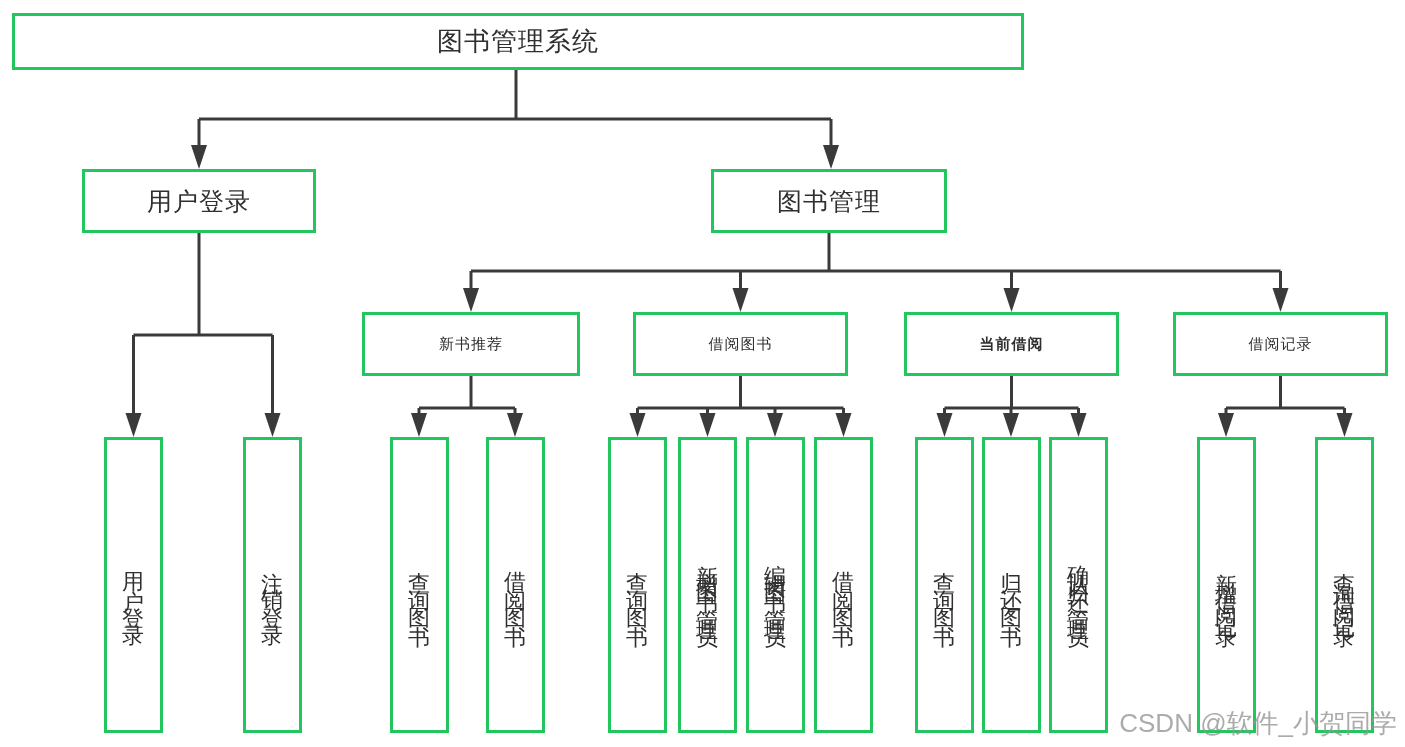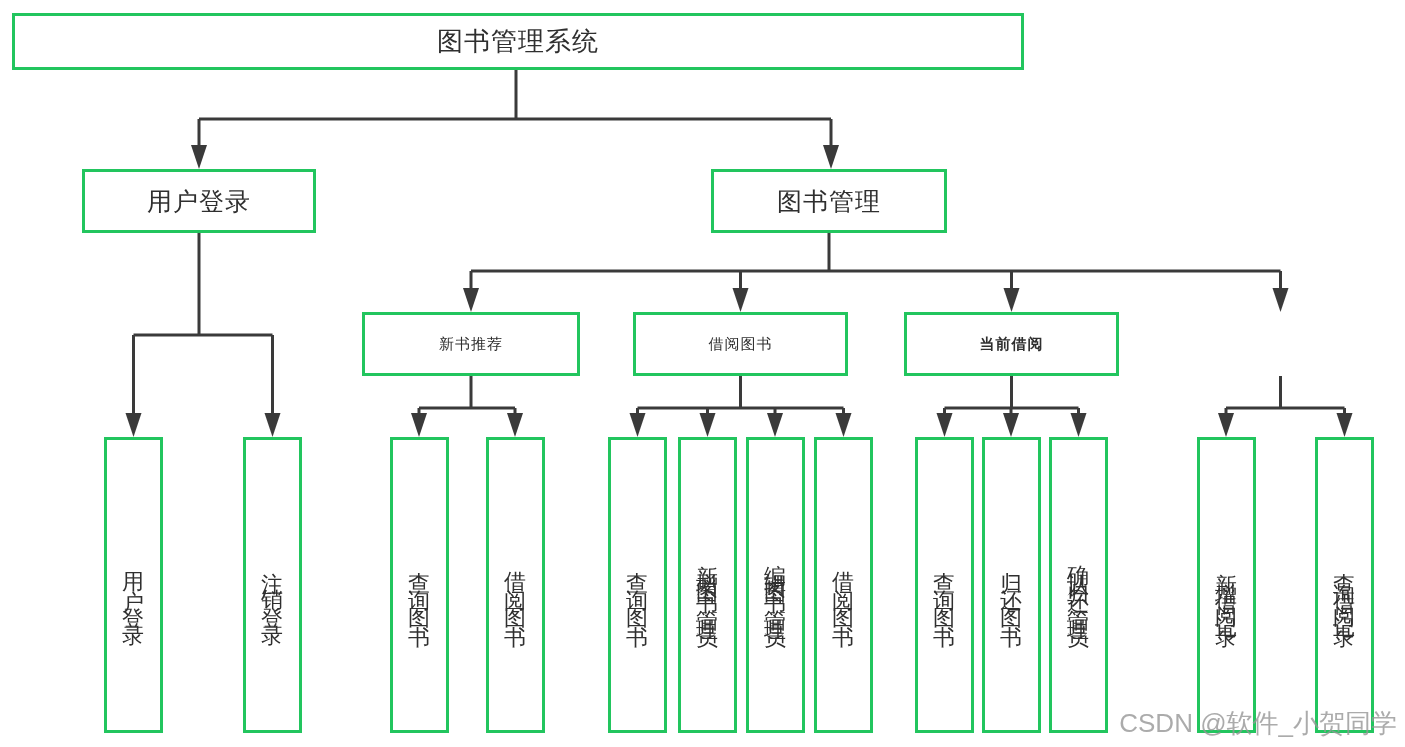--- a/index.html
+++ b/index.html
@@ -87,20 +87,23 @@
 
   <div class="box lvl3" style="left:362px;top:312px;width:218px;height:64px;">
     <span class="h-label">新书推荐</span>
   </div>
   <div class="box lvl3" style="left:633px;top:312px;width:215px;height:64px;">
     <span class="h-label">借阅图书</span>
   </div>
   <div class="box lvl3" style="left:904px;top:312px;width:215px;height:64px;font-weight:bold;">
     <span class="h-label">当前借阅</span>
   </div>
+  <div class="box lvl3" style="left:1173px;top:312px;width:215px;height:64px;">
+    <span class="h-label">借阅记录</span>
+  </div>
 
   <div class="box leaf" style="left:104px;">
     <span class="v-label v-s">用户登录</span>
   </div>
   <div class="box leaf" style="left:243px;">
     <span class="v-label v-s">注销登录</span>
   </div>
 
   <div class="box leaf" style="left:390px;">
     <span class="v-label v-s">查询图书</span>

